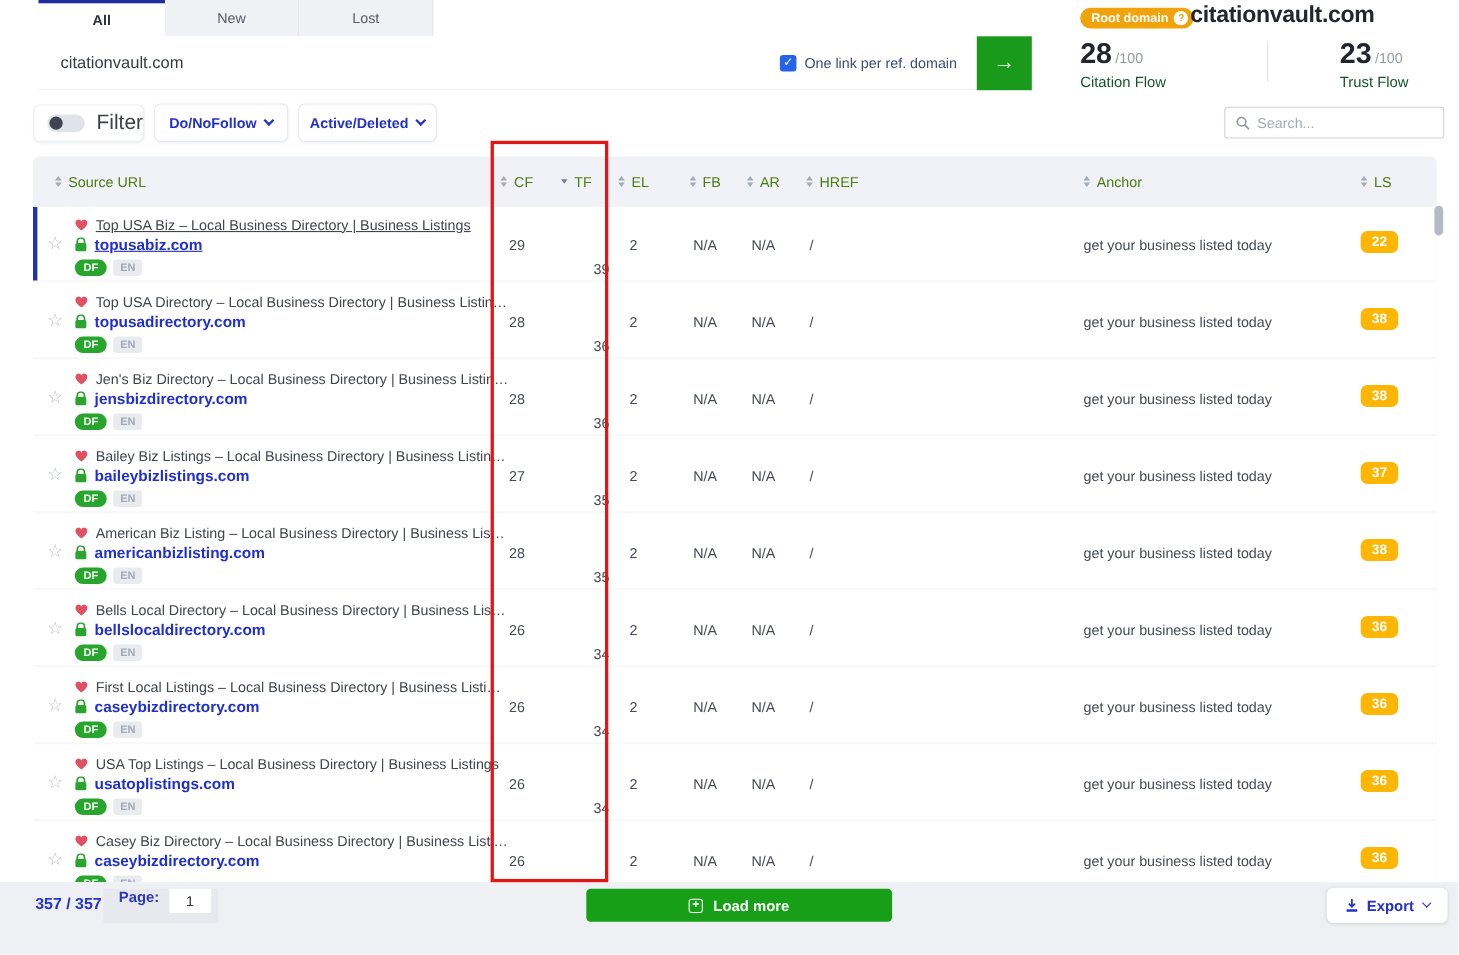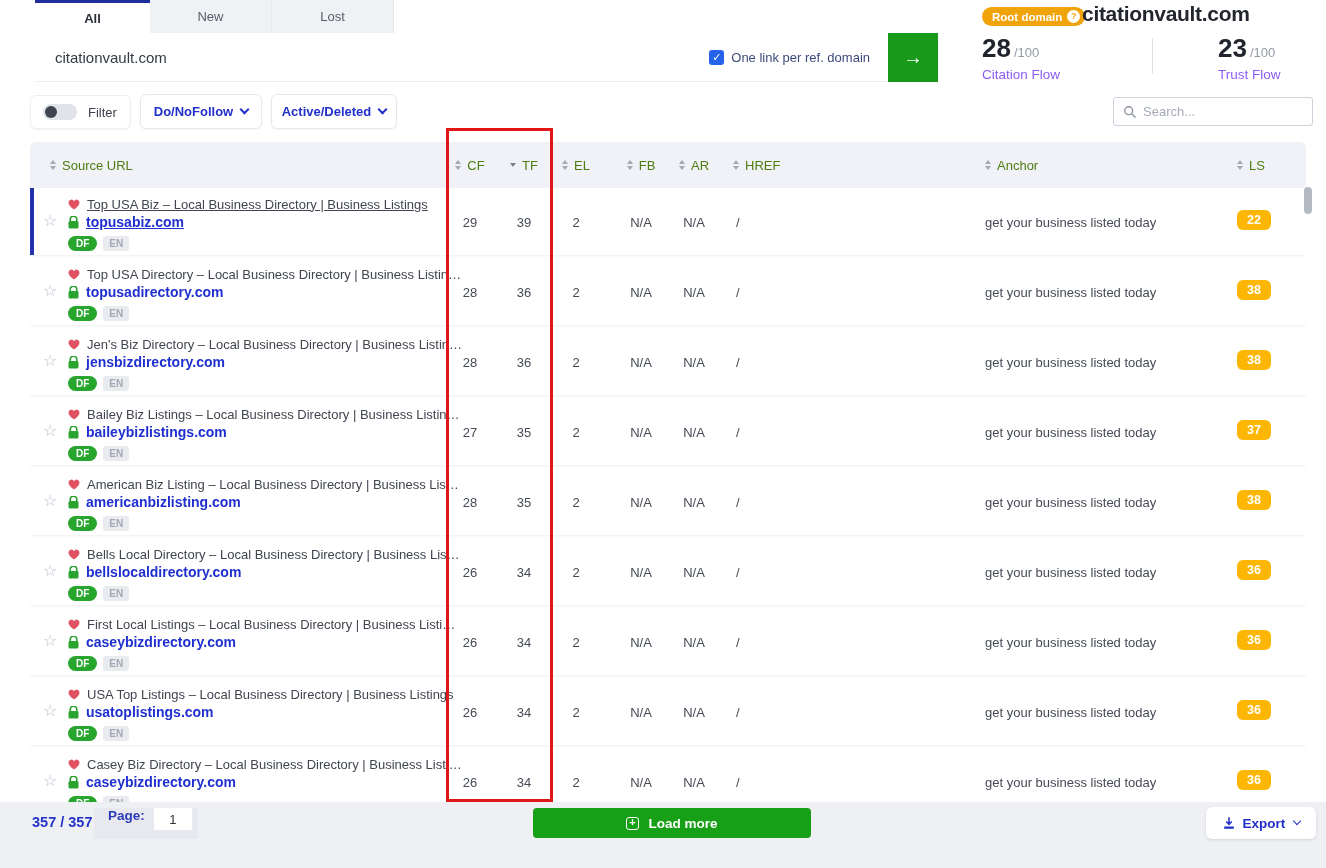--- a/index.html
+++ b/index.html
@@ -31,30 +31,30 @@
               color:#fff; font-weight:bold; font-size:11.5px; padding:0 5px 0 10px; display:inline-flex;
               align-items:center; gap:5px; }
   .info-ic { width:13px; height:13px; background:#fff; border-radius:50%; color:#f0a30a; font-size:9px;
              font-weight:bold; line-height:13px; text-align:center; }
   .domain-title { position:absolute; left:1082px; top:2px; font-size:21px; font-weight:bold; color:#23262e;
                   letter-spacing:-0.3px; }
   .flow-block { position:absolute; top:33px; }
   .cf-block { left:982px; } .tf-block { left:1178px;margin-left:40px; }
   .flow-val { font-size:26px; font-weight:bold; color:#22252d; }
   .flow-suffix { font-size:13px; color:#939aa6; margin-left:3px; }
-  .flow-label { font-size:13.5px; color:#8b5cf6; margin-top:3px; }
+  .flow-label { font-size:13.5px; color:#14532d; margin-top:3px; }
   .vdiv { position:absolute; left:1152px; top:38px; width:1px; height:36px; background:#dcdfe6; }
 
   
   .filter-pill { position:absolute; left:30px; top:95px; width:101px; height:34px; background:#fff;
                  border:1px solid #eceef2; border-radius:6px; display:flex; align-items:center; gap:11px;
                  padding-left:12px; box-shadow:0 1px 2px rgba(40,50,70,0.05); }
   .toggle { width:34px; height:16px; border-radius:8px; background:#e0e3ea; position:relative; cursor:pointer; }
   .knob { position:absolute; left:2px; top:2px; width:12px; height:12px; border-radius:50%; background:#3f4450; }
-  .filter-label { font-size:13px; color:#3c414c; }
+  .filter-label { font-size:19px; color:#3c414c; }
   .drop-btn { position:absolute; top:94px; height:35px; background:#fff; border:1px solid #e7e9f0;
               border-radius:6px; display:flex; align-items:center; justify-content:center; color:#2130c8;
               font-weight:bold; font-size:13px; box-shadow:0 1px 2px rgba(40,50,70,0.05); cursor:pointer; }
   .btn-dnf { left:140px; width:122px; } .btn-ad { left:271px; width:126px; }
   .chev { width:7px; height:7px; border-right:2px solid currentColor; border-bottom:2px solid currentColor;
           transform:rotate(45deg); display:inline-block; margin-left:8px; margin-top:-4px; }
   .tbl-search { position:absolute; left:1113px; top:97px; width:200px; height:29px; border:1px solid #ccd1db;
                 border-radius:3px; background:#fff; display:flex; align-items:center; padding-left:9px; gap:6px; }
   .tbl-search input { border:none; outline:none; font-size:13px; color:#555; width:150px;
                       font-family:"Liberation Sans", sans-serif; }
@@ -85,21 +85,21 @@
   .row-main { position:absolute; left:38px; top:8px; }
   .tline { display:flex; align-items:center; gap:7px; height:16px; }
   .title { font-size:13px; color:#40454f; cursor:pointer; }
   .dline { display:flex; align-items:center; gap:7px; height:18px; margin-top:1px; }
   .domain { font-size:14px; font-weight:bold; color:#1f2fd0; cursor:pointer; }
   .selected .title, .selected .domain { text-decoration:underline; }
   .bline { display:flex; gap:6px; margin-top:5px; }
   .df-badge { background:#27a52c; color:#fff; font-size:10px; font-weight:bold; padding:2px 8px; border-radius:8px; }
   .lang-badge { background:#e9ebef; color:#a3a9b4; font-size:10px; font-weight:bold; padding:2px 6px; border-radius:3px; }
   .cell { position:absolute; top:27px; font-size:13px; color:#454a55; }
-  .c-cf { left:410px; width:60px; text-align:center; } .c-tf { left:464px; width:60px; text-align:center; }
+  .c-cf { left:410px; width:60px; text-align:center; } .c-tf { left:464px; width:60px; text-align:right;margin-top:22px; }
   .c-el { left:516px; width:60px; text-align:center; } .c-fb { left:581px; width:60px; text-align:center; }
   .c-ar { left:634px; width:60px; text-align:center; } .c-href { left:706px; }
   .c-anchor { left:955px; } .c-ls { left:1196px; width:56px; text-align:center; top:22px; }
   .ls-badge { display:inline-block; background:#fcb603; color:#fff; font-weight:bold; font-size:12.5px;
               padding:3px 10px; border-radius:6px; }
 
   
   .red-box { position:absolute; left:446px; top:128px; width:107px; height:674px; border:3px solid #e11717; z-index:6; }
 
   .scroll-thumb { position:absolute; left:1304px; top:187px; width:8px; height:27px; background:#b4bac3;

